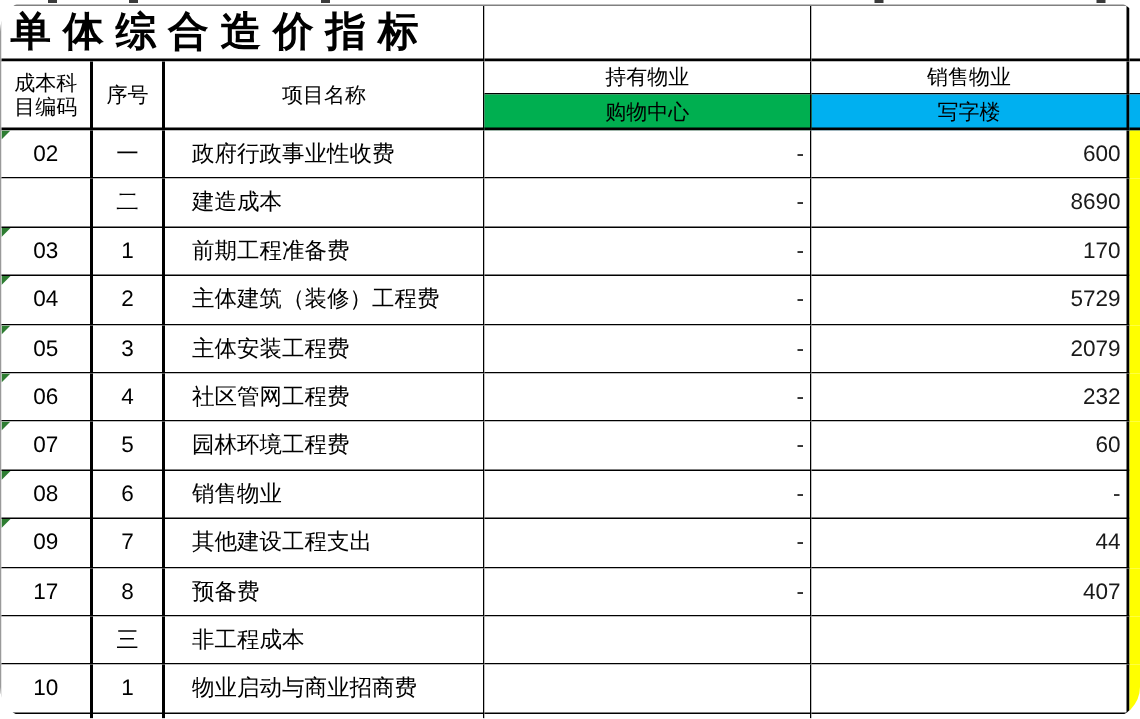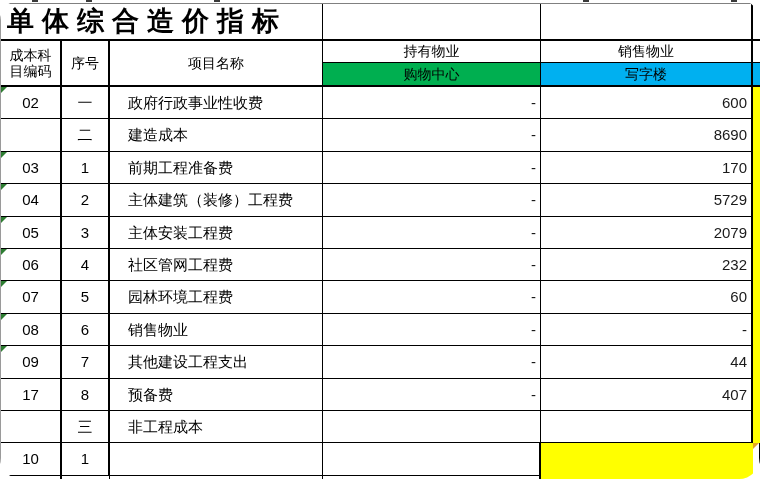--- a/index.html
+++ b/index.html
@@ -181,20 +181,21 @@
 
     <div class="cell ca center"></div>
     <div class="cell cb center">三</div>
     <div class="cell cc left">非工程成本</div>
     <div class="cell cd right num"></div>
     <div class="cell ce right num"></div>
     <div class="cell cf"></div>
 
     <div class="cell ca center">10</div>
     <div class="cell cb center">1</div>
+    <div class="cell cc left">物业启动与商业招商费</div>
     <div class="cell cd right num"></div>
     <div class="cell ce right num"></div>
     <div class="cell cf"></div>
 
     <div class="cell ca pr">
         <i class="tri tri-orange"></i>
       </div>
     <div class="cell cb pr"></div>
     <div class="cell cc pr"></div>
     <div class="cell cd pr"></div>

